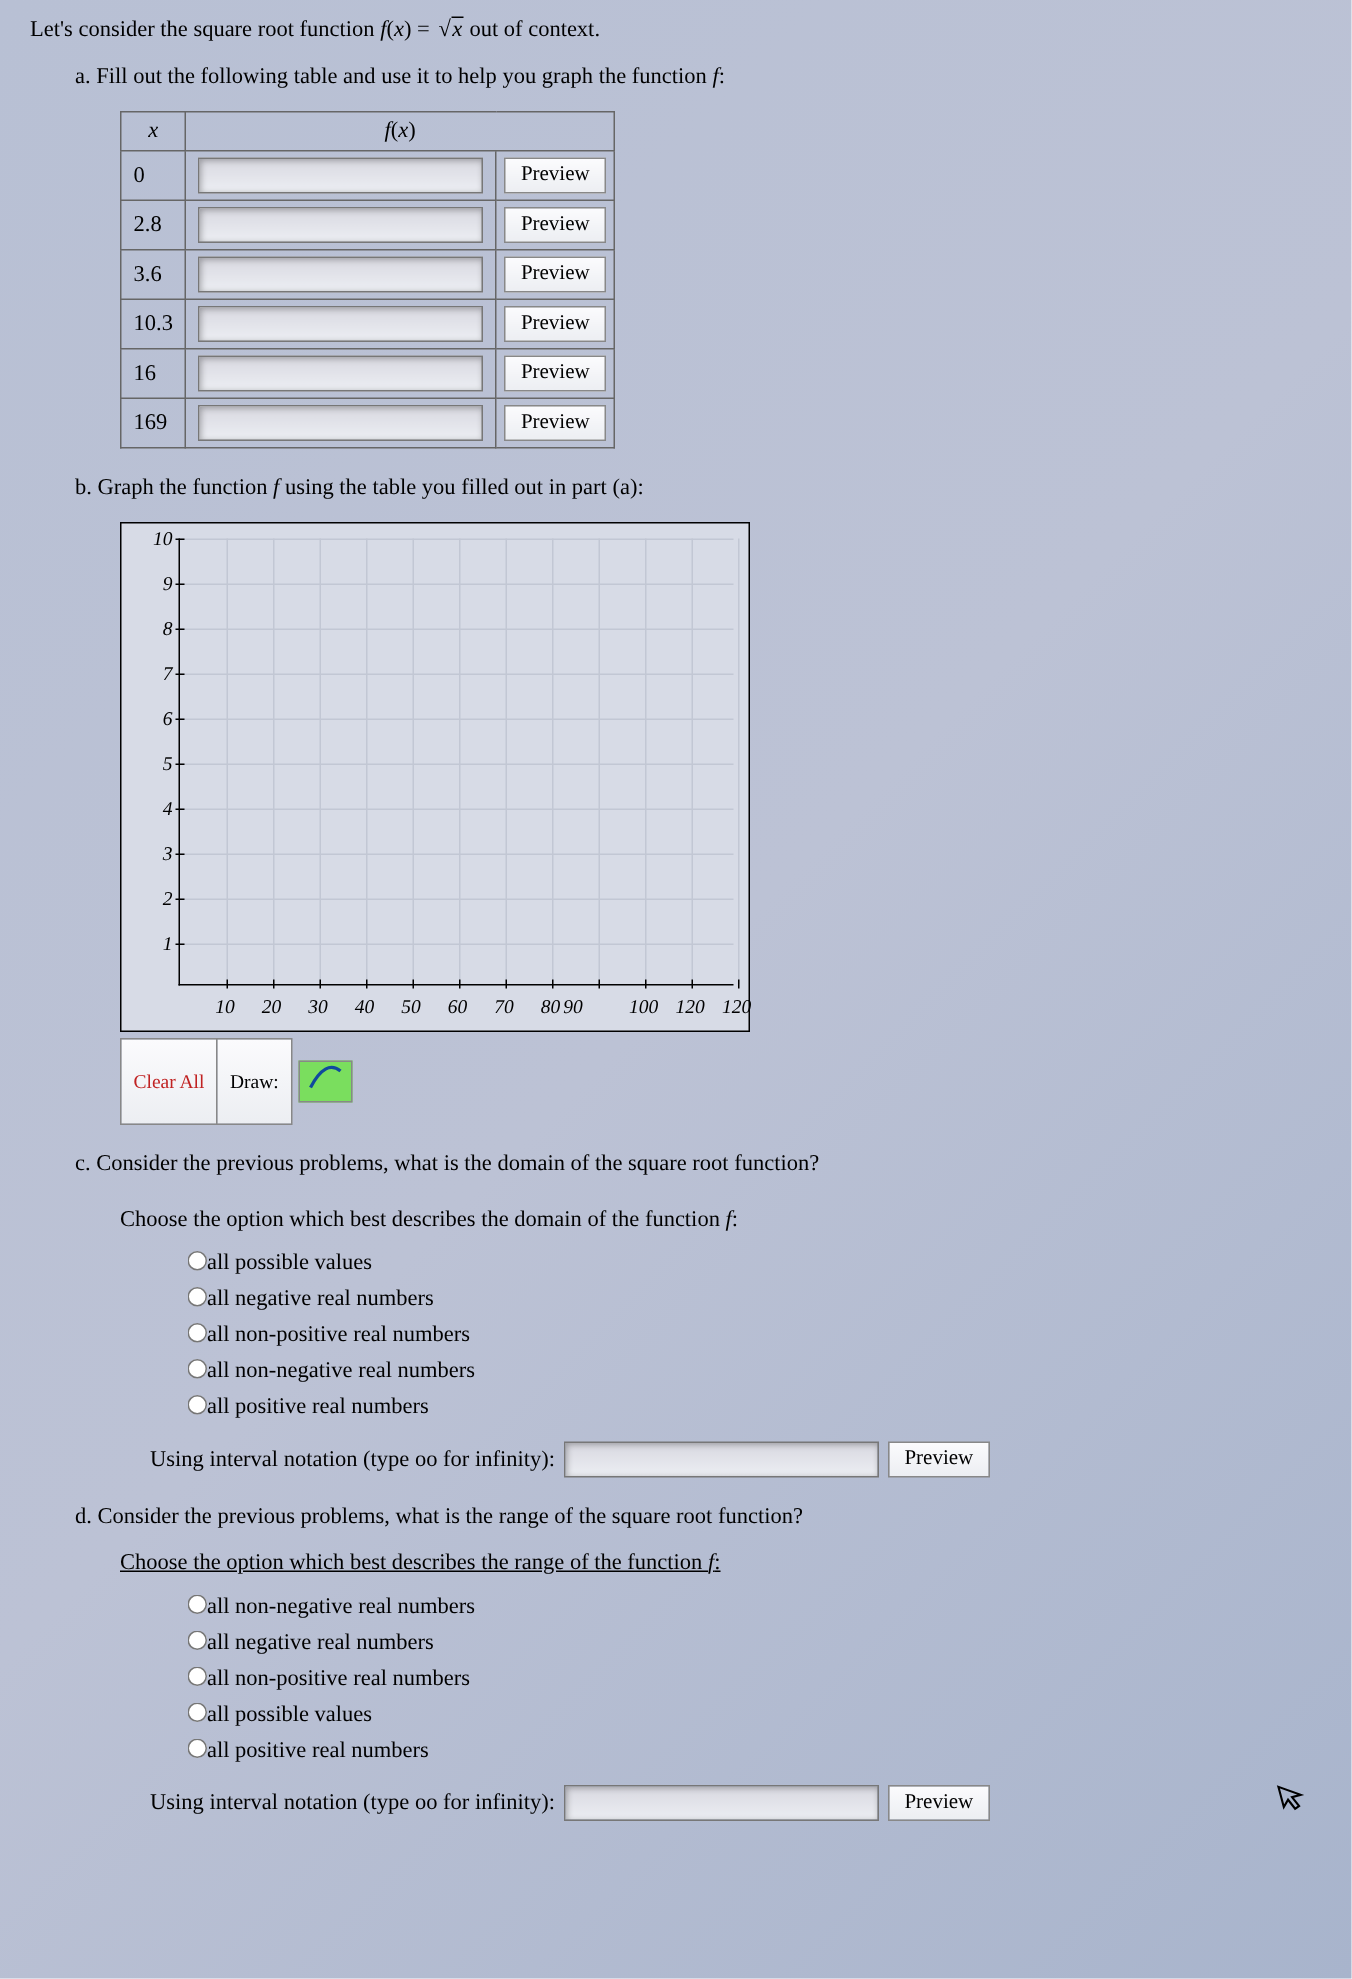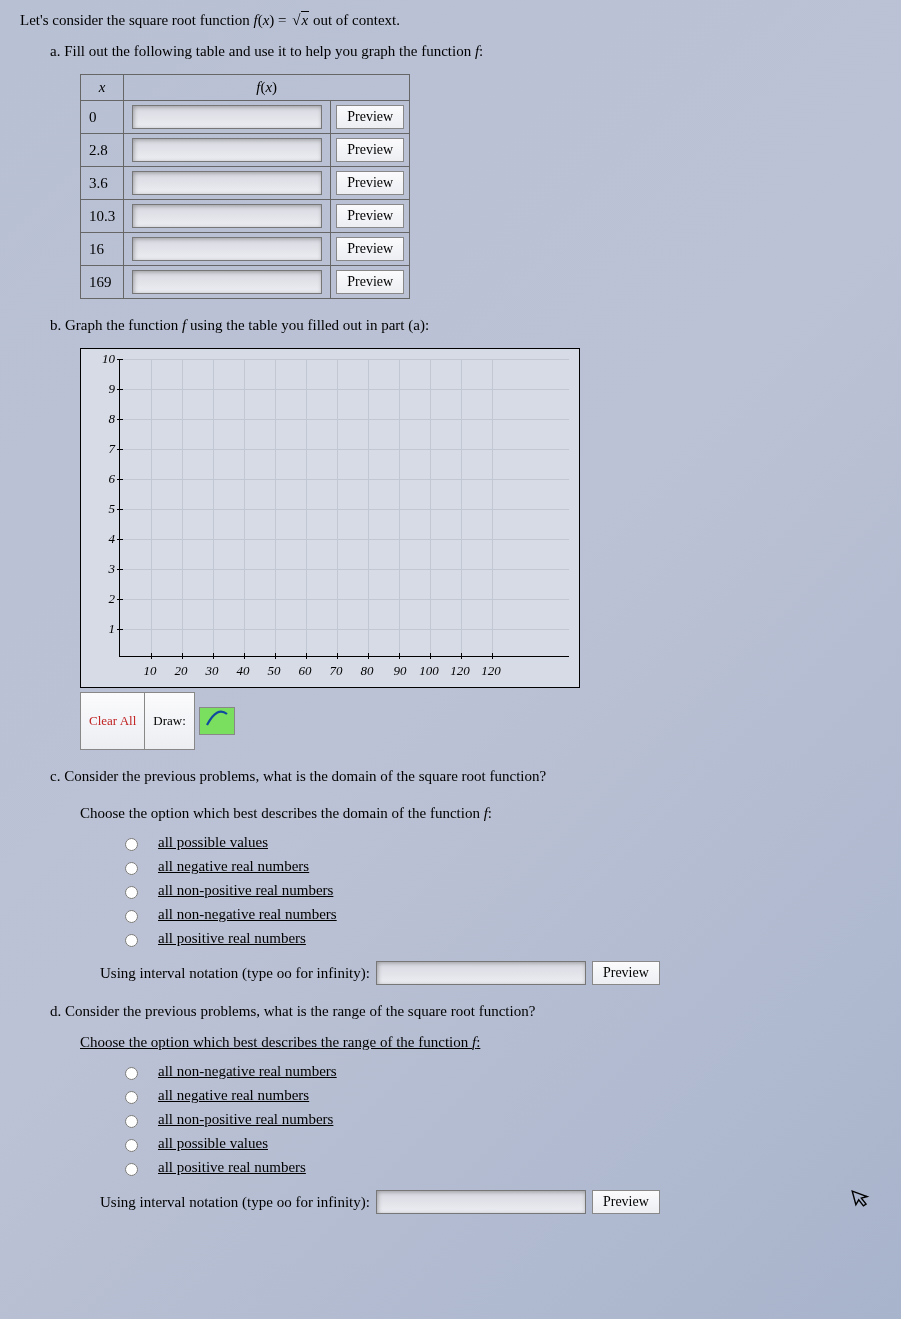--- a/index.html
+++ b/index.html
@@ -43,21 +43,21 @@
     padding: 3px 10px;
     font-family: Georgia, serif;
     font-size: 14px;
     cursor: pointer;
   }
   .tbl-a td.pcol { padding: 3px 5px; }
 
   
   .graph-wrap { margin-left: 60px; }
   .graph-box {
-    width: 500px; height: 340px;
+    width: 420px; height: 340px;
     border: 1.5px solid #000;
     background: #d7dbe6;
     position: relative;
   }
   .plot {
     position: absolute;
     left: 38px; top: 10px; right: 10px; bottom: 30px;
     border-left: 1.3px solid #000;
     border-bottom: 1.3px solid #000;
   }
@@ -98,21 +98,21 @@
   .draw-ico {
     width: 36px; height: 28px;
     background: #7ade5e;
     border: 1px solid #888;
     display:flex; align-items:center; justify-content:center;
     margin-left: 4px;
     cursor:pointer;
   }
   .draw-ico svg { width: 24px; height: 18px; }
 
-  .radio-opt { margin-left: 105px; margin-bottom: 7px; display:flex; align-items:flex-end; gap:20px;text-decoration:underline;}
+  .radio-opt { margin-left: 105px; margin-bottom: 7px; display:flex; align-items:flex-start; gap:0;}
   .radio-opt input { margin:0; }
 
   .inline-row { margin-left: 80px; margin-top: 14px; display:flex; align-items:center; gap:6px; flex-wrap:wrap;}
 
   .cursor-ptr {
     position: absolute;
     right: 30px; bottom: 105px;
     font-size: 18px;
     transform: rotate(-15deg);
   }
@@ -233,21 +233,21 @@
       <div class="ytick" style="top: 250px;">2</div>
       <div class="ytick" style="top: 280px;">1</div>
       <div class="xtick" style="left: 69px;">10</div>
       <div class="xtick" style="left: 100px;">20</div>
       <div class="xtick" style="left: 131px;">30</div>
       <div class="xtick" style="left: 162px;">40</div>
       <div class="xtick" style="left: 193px;">50</div>
       <div class="xtick" style="left: 224px; font-style: italic;">60</div>
       <div class="xtick" style="left: 255px;">70</div>
       <div class="xtick" style="left: 286px;">80</div>
-      <div class="xtick" style="left: 319px; text-align: right;">90</div>
+      <div class="xtick" style="left: 301px; text-align: right;">90</div>
       <div class="xtick" style="left: 348px;">100</div>
       <div class="xtick" style="left: 379px;">120</div>
       <div class="xtick" style="left: 410px;">120</div>
     </div>
 </div>
 <div class="tool-row">
   <button class="tool-btn ca">Clear All</button>
   <button class="tool-btn" style="border-left:1px solid #888;">Draw:</button>
   <div class="draw-ico">
     <span>

